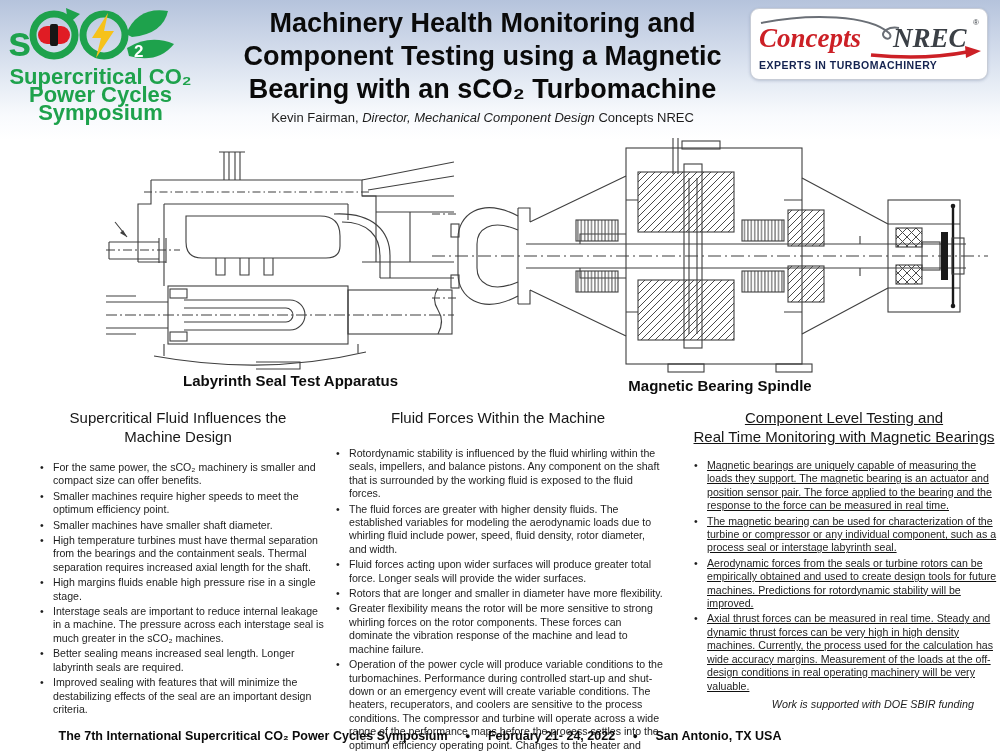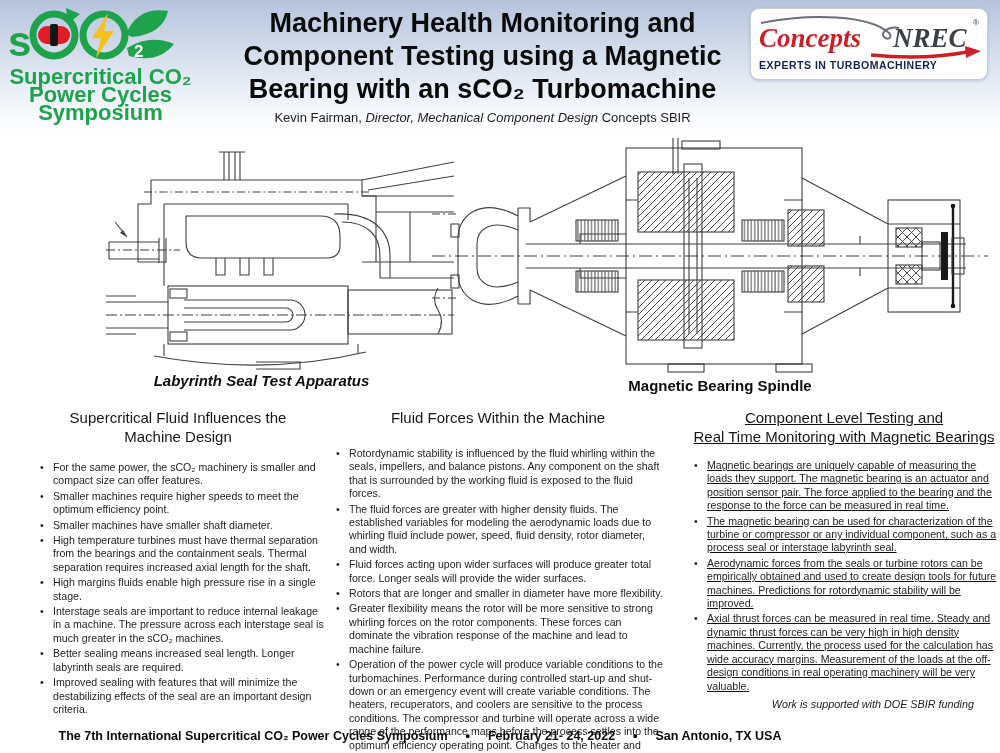--- a/index.html
+++ b/index.html
@@ -22,21 +22,21 @@
   .subtitle .role{font-style:italic;}
   .nrec-box{
     position:absolute;right:12px;top:8px;width:236px;height:70px;
     background:#ffffff;border:1px solid #c7ccd6;border-radius:9px;
     box-shadow:0 1px 3px rgba(60,80,120,.25);
   }
   
   .fig1{position:absolute;left:106px;top:150px;}
   .fig2{position:absolute;left:430px;top:138px;}
   .caption{position:absolute;font-size:15px;font-weight:bold;color:#0d0d0d;text-align:center;}
-  .caption1{left:84px;top:372px;width:355px;font-style:italic;}
+  .caption1{left:113px;top:372px;width:355px;}
   .caption2{left:545px;top:377px;width:350px;}
   
   .col{position:absolute;top:408px;}
   .col1{left:30px;width:296px;}
   .col2{left:332px;width:332px;}
   .col3{left:684px;width:320px;text-decoration:underline;}
   .col-heading{text-align:center;font-size:15px;line-height:19px;color:#161616;}
   .col1 .col-heading{margin-bottom:15px;}
   .col2 .col-heading{margin-bottom:20px;}
   .col3 .col-heading{margin-bottom:13px;}
@@ -87,21 +87,21 @@
       </div>
     </div>
 
     <div class="title-block">
       <div class="title-line">Machinery Health Monitoring and</div>
       <div class="title-line">Component Testing using a Magnetic</div>
       <div class="title-line">Bearing with an sCO₂ Turbomachine</div>
       <div class="subtitle">
         <span>Kevin Fairman,</span>
         <span class="role">Director, Mechanical Component Design</span>
-        <span>Concepts SBIR</span>
+        <span>Concepts NREC</span>
       </div>
     </div>
 
     <div class="nrec-box">
       <svg width="234" height="68" viewBox="0 0 234 68">
 
         <path d="M10,14 C60,4 118,6 138,24 C142,28 137,32 133,28 C129,23 138,17 148,19" fill="none" stroke="#6a6f76" stroke-width="2"></path>
         <text x="8" y="38" font-size="27" font-weight="bold" font-style="italic" fill="#cc2026" font-family="Liberation Serif,serif">Concepts</text>
         <text x="142" y="38" font-size="27" font-weight="bold" font-style="italic" fill="#3b4046" font-family="Liberation Serif,serif">NREC</text>
         <text x="222" y="16" font-size="8" fill="#3b4046">®</text>
@@ -221,21 +221,21 @@
     </g>
   </svg>
   <div class="caption caption2">Magnetic Bearing Spindle</div>
 
   <div class="col col1">
     <div class="col-heading">
       <div>Supercritical Fluid Influences the</div>
       <div>Machine Design</div>
     </div>
     <ul class="bullets">
-      <li>For the same power, the sCO₂ machinery is smaller and compact size can offer features.</li>
+      <li>For the same power, the sCO₂ machinery is smaller and compact size can offer benefits.</li>
       <li>Smaller machines require higher speeds to meet the optimum efficiency point.</li>
       <li>Smaller machines have smaller shaft diameter.</li>
       <li>High temperature turbines must have thermal separation from the bearings and the containment seals. Thermal separation requires increased axial length for the shaft.</li>
       <li>High margins fluids enable high pressure rise in a single stage.</li>
       <li>Interstage seals are important to reduce internal leakage in a machine. The pressure across each interstage seal is much greater in the sCO₂ machines.</li>
       <li>Better sealing means increased seal length. Longer labyrinth seals are required.</li>
       <li>Improved sealing with features that will minimize the destabilizing effects of the seal  are an important  design criteria.</li>
     </ul>
   </div>
 

